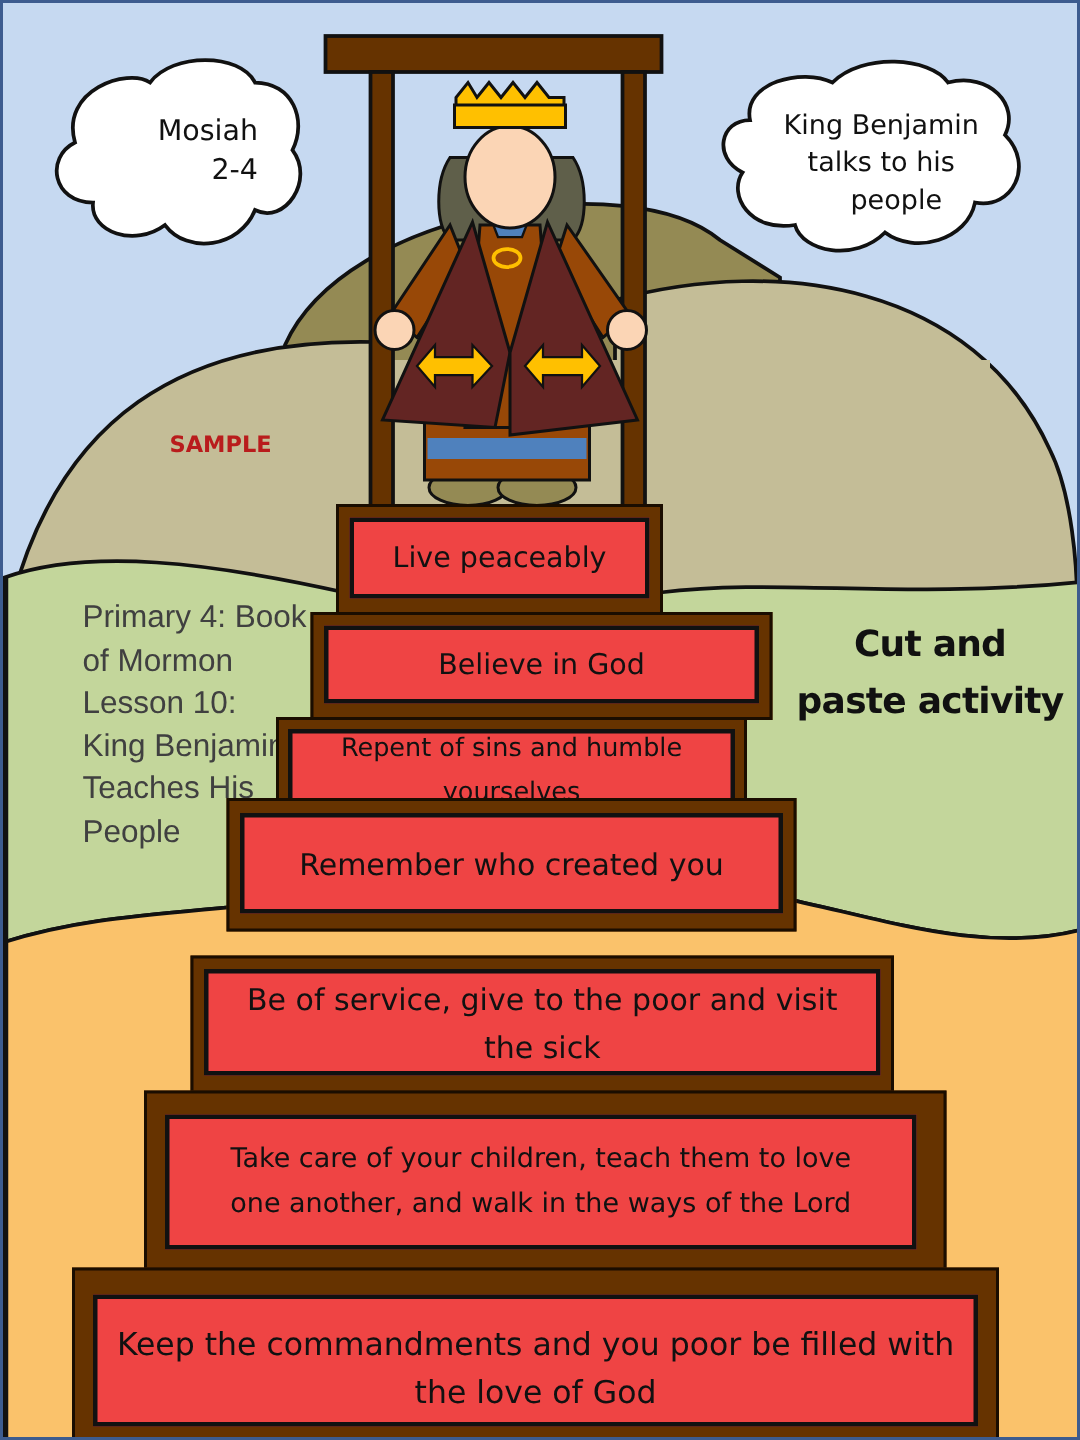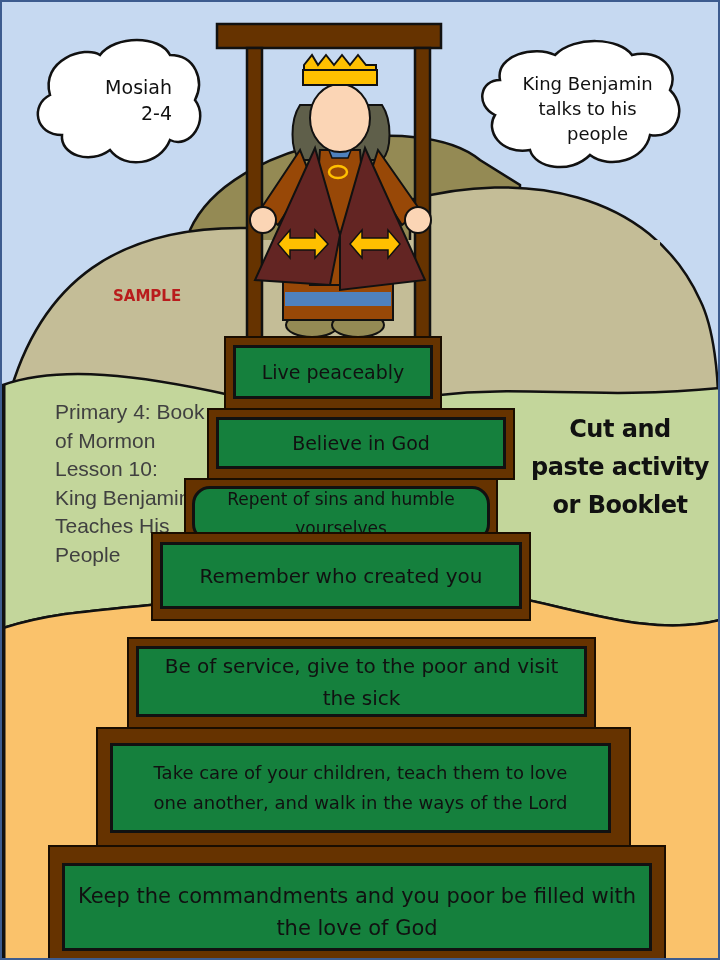--- a/index.html
+++ b/index.html
@@ -27,21 +27,21 @@
   }
   .cut {
     position: absolute; left: 525px; top: 410px; width: 190px; text-align: center;
     font-weight: bold; font-size: 24px; line-height: 38px; color: #111;
     font-family: "DejaVu Sans", sans-serif; z-index: 5; letter-spacing: -0.5px;
   }
   .step {
     position: absolute; background: #663300; border: 2px solid #1a0d00; box-sizing: border-box; z-index: 10;
   }
   .step .inner {
-    position: absolute; background: #15803d; border: 3px solid #111; box-sizing: border-box;
+    position: absolute; background: #ef4444; border: 3px solid #111; box-sizing: border-box;
     display: flex; align-items: center; justify-content: center; text-align: center;
     font-family: "DejaVu Sans", sans-serif; color: #111; padding: 0 6px;
   }
   .king { position: absolute; left: 210px; top: 20px; z-index: 8; }
 </style>
 </head>
 <body>
 
 <div id="canvas">
 
@@ -125,31 +125,30 @@
     <div>of Mormon</div>
     <div>Lesson 10:</div>
     <div>King Benjamin</div>
     <div>Teaches His</div>
     <div>People</div>
   </div>
 
   <div class="cut">
     <div>Cut and</div>
     <div>paste activity</div>
-    <div>or Booklet</div>
   </div>
 
   <div class="step" style="left:224px; top:336px; width:218px; height:74px;">
     <div class="inner" style="left:7px; top:7px; right:7px; bottom:9px; font-size:19px;">Live peaceably</div>
   </div>
   <div class="step" style="left:207px; top:408px; width:308px; height:72px;">
     <div class="inner" style="left:7px; top:7px; right:7px; bottom:9px; font-size:19px;">Believe in God</div>
   </div>
   <div class="step" style="left:184px; top:478px; width:314px; height:74px;">
-    <div class="inner" style="left:6px; top:6px; right:6px; bottom:8px; font-size:17px; line-height:29px; padding:0 14px;border-radius:18px;">Repent of sins and humble yourselves</div>
+    <div class="inner" style="left:6px; top:6px; right:6px; bottom:8px; font-size:17px; line-height:29px; padding:0 14px;">Repent of sins and humble yourselves</div>
   </div>
   <div class="step" style="left:151px; top:532px; width:380px; height:89px;">
     <div class="inner" style="left:7px; top:8px; right:7px; bottom:10px; font-size:20px;">Remember who created you</div>
   </div>
   <div class="step" style="left:127px; top:637px; width:469px; height:92px;">
     <div class="inner" style="left:7px; top:7px; right:7px; bottom:10px; font-size:20px; line-height:32px; padding:0 22px;">Be of service, give to the poor and visit the sick</div>
   </div>
   <div class="step" style="left:96px; top:727px; width:535px; height:120px;">
     <div class="inner" style="left:12px; top:14px; right:18px; bottom:12px; font-size:18px; line-height:30px; padding:0 34px;">Take care of your children, teach them to love one another, and walk in the ways of the Lord</div>
   </div>

